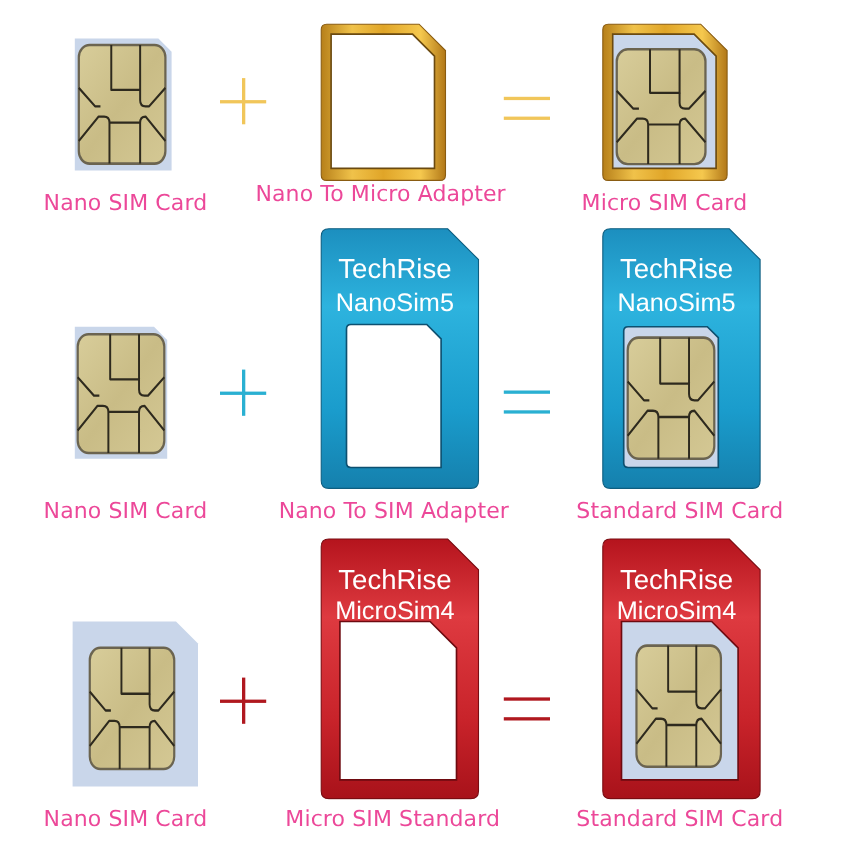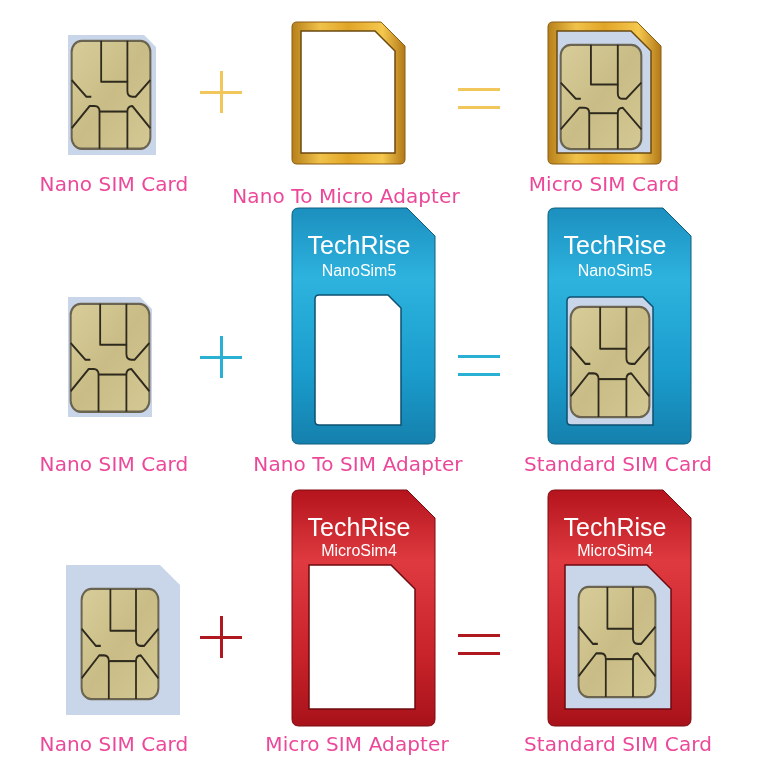--- a/index.html
+++ b/index.html
@@ -5,21 +5,21 @@
   html, body { margin:0; padding:0; background:#ffffff; }
   body { width:768px; height:768px; position:relative; overflow:hidden; font-family:"DejaVu Sans", sans-serif; }
   .abs { position:absolute; }
   .label { position:absolute; font-size:20px; color:#ec4899; white-space:nowrap; transform:translateX(-50%); letter-spacing:0.1px; }
   .op { position:absolute; }
   .op .h { position:absolute; height:3px; }
   .op .v { position:absolute; width:3px; }
   svg { display:block; }
   .brand { position:absolute; left:0; right:0; text-align:center; color:#ffffff; font-family:"Liberation Sans", sans-serif; white-space:nowrap; }
   .brand-name { font-size:25px;margin-top:12px; }
-  .brand-model { font-size:16px; }
+  .brand-model { font-size:23px; }
 </style>
 </head>
 <body>
 
 <svg width="0" height="0" style="position:absolute">
   <defs>
     <linearGradient id="gGold" x1="0" y1="0" x2="1" y2="0">
       <stop offset="0" stop-color="#b7801a"></stop>
       <stop offset="0.25" stop-color="#f0c24a"></stop>
       <stop offset="0.5" stop-color="#e0a528"></stop>
@@ -72,21 +72,21 @@
   <div class="h" style="left:0;top:20px;width:42px;background:#f1c65a;"></div>
   <div class="v" style="left:20px;top:0;height:42px;background:#f1c65a;"></div>
 </div>
 
 <div class="abs" style="left:291px;top:21px;">
   <svg width="116" height="144" viewBox="0 0 116 144">
     <path d="M6 1 H90 L114 25 V138 Q114 143 109 143 H6 Q1 143 1 138 V6 Q1 1 6 1 Z" fill="url(#gGold)" stroke="#8a5c12" stroke-width="1"></path>
     <path d="M10 10 H84 L104 30 V132 H10 Z" fill="#ffffff" stroke="#6b4a10" stroke-width="1.5"></path>
   </svg>
 </div>
-<div class="label" style="left:346px;top:184px;">Nano To Micro Adapter</div>
+<div class="label" style="left:346px;top:164px;">Nano To Micro Adapter</div>
 
 <div class="op" style="left:458px;top:88px;width:42px;height:22px;">
   <div class="h" style="left:0;top:0;width:42px;background:#f1c65a;"></div>
   <div class="h" style="left:0;top:18px;width:42px;background:#f1c65a;"></div>
 </div>
 
 <div class="abs" style="left:547px;top:21px;">
   <svg width="116" height="144" viewBox="0 0 116 144">
     <path d="M6 1 H90 L114 25 V138 Q114 143 109 143 H6 Q1 143 1 138 V6 Q1 1 6 1 Z" fill="url(#gGold)" stroke="#8a5c12" stroke-width="1"></path>
     <path d="M10 10 H84 L104 30 V132 H10 Z" fill="#c9d6ea" stroke="#6b4a10" stroke-width="1.5"></path>
@@ -162,21 +162,21 @@
 <div class="abs" style="left:291px;top:489px;">
   <svg width="146" height="238" viewBox="0 0 146 238" style="position:absolute;left:0;top:0;">
     <path d="M8 1 H116 L144 29 V230 Q144 237 137 237 H8 Q1 237 1 230 V8 Q1 1 8 1 Z" fill="url(#gRed)" stroke="#7a0c12" stroke-width="1"></path>
     <path d="M18 76 H100 L124 100 V220 H18 Z" fill="#ffffff" stroke="#6e0a10" stroke-width="1.5"></path>
   </svg>
   <div class="brand" style="width:136px;top:12px;">
     <div class="brand-name">TechRise</div>
     <div class="brand-model" style="margin-top:0px;">MicroSim4</div>
   </div>
 </div>
-<div class="label" style="left:357px;top:732px;">Micro SIM Adapter</div>
+<div class="label" style="left:357px;top:732px;">Micro SIM Standard</div>
 
 <div class="op" style="left:458px;top:634px;width:42px;height:22px;">
   <div class="h" style="left:0;top:0;width:42px;background:#b0181f;"></div>
   <div class="h" style="left:0;top:18px;width:42px;background:#b0181f;"></div>
 </div>
 
 <div class="abs" style="left:547px;top:489px;">
   <svg width="146" height="238" viewBox="0 0 146 238" style="position:absolute;left:0;top:0;">
     <path d="M8 1 H116 L144 29 V230 Q144 237 137 237 H8 Q1 237 1 230 V8 Q1 1 8 1 Z" fill="url(#gRed)" stroke="#7a0c12" stroke-width="1"></path>
     <path d="M18 76 H100 L124 100 V220 H18 Z" fill="#c9d6ea" stroke="#6e0a10" stroke-width="1.5"></path>

